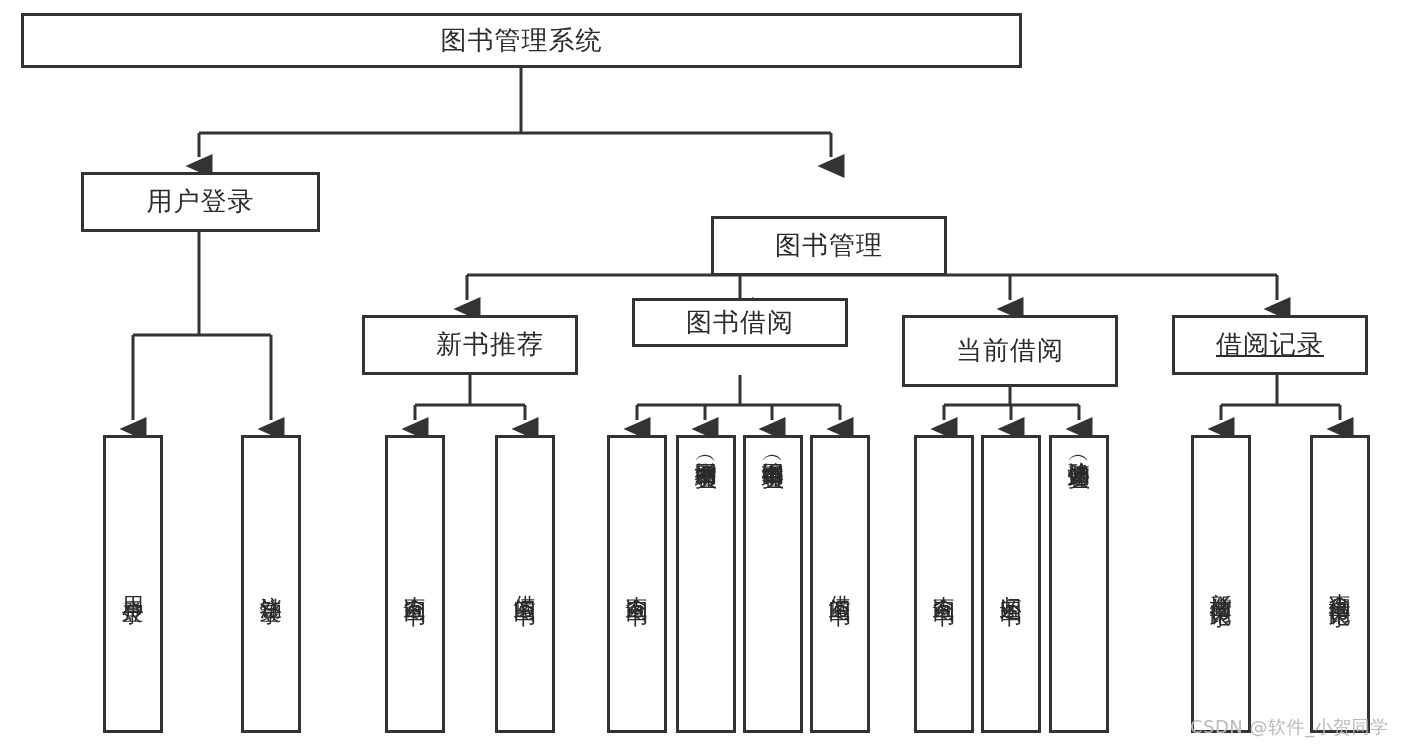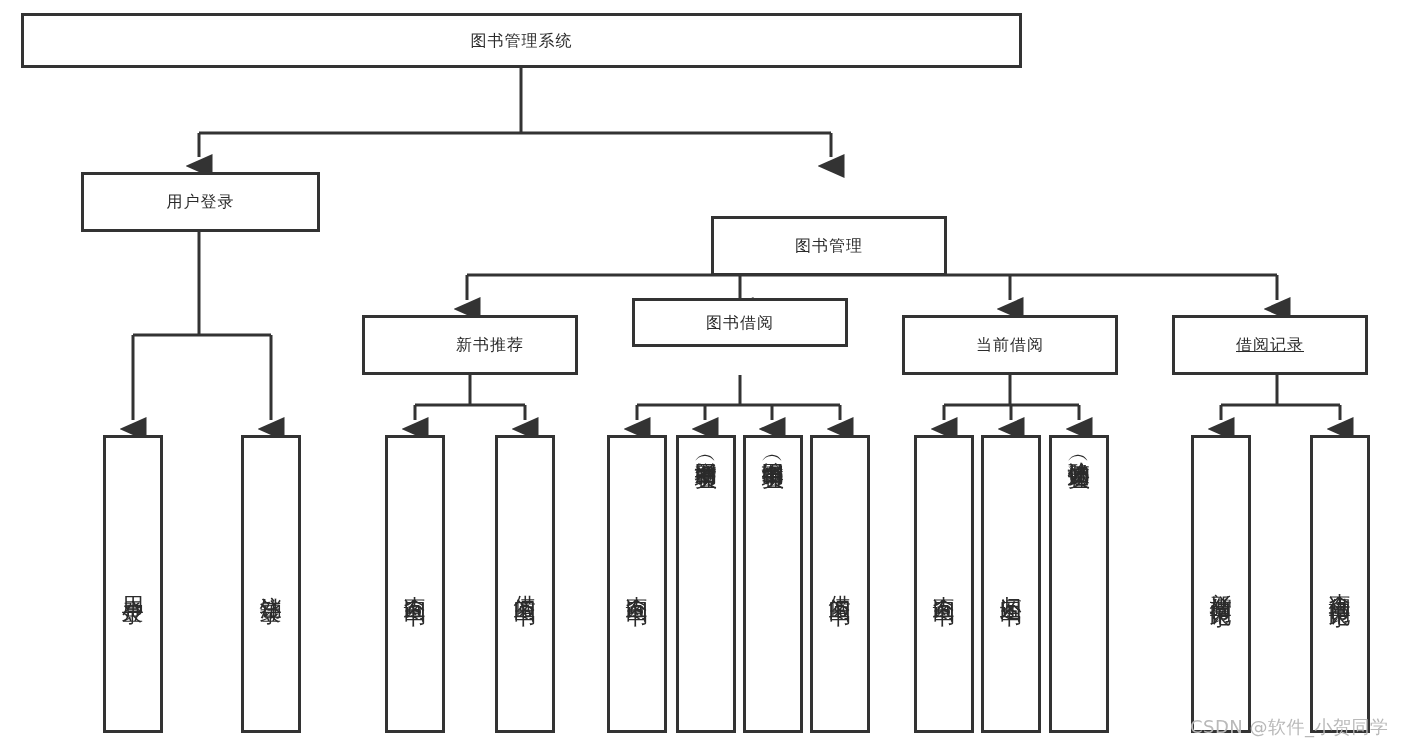--- a/index.html
+++ b/index.html
@@ -31,21 +31,21 @@
     box-sizing: border-box;
     background: #ffffff;
     border: 3px solid #333333;
     display: flex;
     align-items: center;
     justify-content: center;
     color: #2b2b2b;
   }
   .node.horizontal .label {
     writing-mode: horizontal-tb;
-    font-size: 16px;
+    font-size: 26px;
     letter-spacing: 1px;
     line-height: 1.2;
     white-space: nowrap;
   }
   .node.vertical {
     align-items: flex-start;
     justify-content: center;
     padding-top: 6px;
   }
   .node.vertical .label {
@@ -137,21 +137,21 @@
   <div class="node horizontal" style="left:711px; top:172px; width:236px; height:60px;margin-top:44px;">
     <span class="label">图书管理</span>
   </div>
 
   <div class="node horizontal" style="left:362px; top:315px; width:216px; height:60px;padding-left:40px;">
     <span class="label">新书推荐</span>
   </div>
   <div class="node horizontal" style="left:632px; top:298px; width:216px; height:49px;">
     <span class="label">图书借阅</span>
   </div>
-  <div class="node horizontal" style="left:902px; top:315px; width:216px; height:60px;text-align:right;">
+  <div class="node horizontal" style="left:902px; top:315px; width:216px; height:72px;text-align:right;">
     <span class="label">当前借阅</span>
   </div>
   <div class="node horizontal" style="left:1172px; top:315px; width:196px; height:60px;text-decoration:underline;">
     <span class="label">借阅记录</span>
   </div>
 
   <div class="node vertical centered" style="left:103px; top:435px; width:60px; height:298px;">
     <span class="label">用户登录</span>
   </div>
   <div class="node vertical centered" style="left:241px; top:435px; width:60px; height:298px;">

